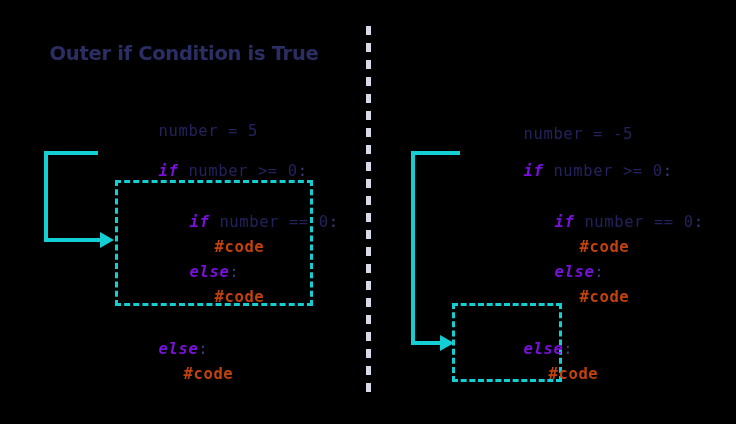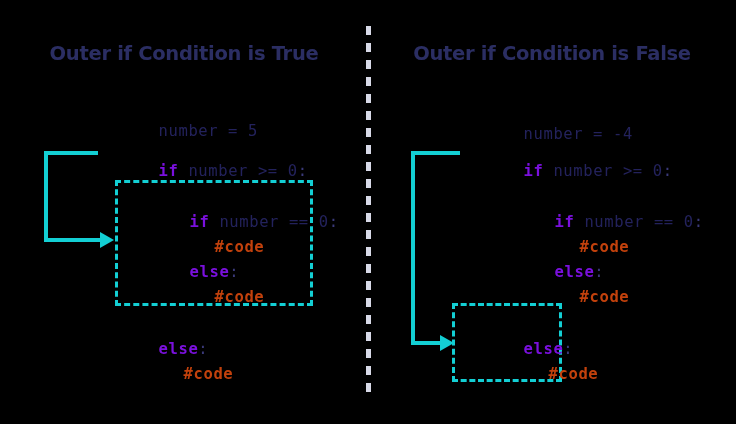--- a/index.html
+++ b/index.html
@@ -56,21 +56,21 @@
 
   
   .code-line {
     position: absolute;
     white-space: pre;
     font-family: "DejaVu Sans Mono", monospace;
     font-size: 15.5px;
     line-height: 18px;
     letter-spacing: 0.6px;
   }
-  .tok-kw    { color: #7a10dd; font-weight: bold; }
+  .tok-kw    { color: #7a10dd; font-weight: bold; font-style: italic; }
   .tok-plain { color: #23225c; }
   .tok-punct { color: #3b3a7a; }
   .tok-code  { color: #c2410c; font-weight: bold; }
 
   
   .dash-box {
     position: absolute;
     border: 3px dashed #13cfd4;
     box-sizing: border-box;
   }
@@ -125,31 +125,30 @@
       <span class="tok-kw">else</span><span class="tok-punct">:</span>
     </div>
 
     <div class="code-line" style="left:124px; top:347px;">
       <span class="tok-code">#code</span>
     </div>
   </div>
 
   <div class="panel" id="panel-false">
 
-    <div class="panel-title">Outer if Condition is False</div>
 
     <div class="dash-box" style="left:84px; top:303px; width:110px; height:79px;"></div>
 
     <svg class="arrow-svg" style="left:0px; top:140px; width:120px; height:220px;" viewBox="0 0 120 220">
       <path d="M 90 13 L 45 13 L 45 203 L 74 203" fill="none" stroke="#13cfd4" stroke-width="4" stroke-linecap="square" stroke-linejoin="miter"></path>
       <path d="M 72 195 L 86 203 L 72 211 Z" fill="#13cfd4"></path>
     </svg>
 
     <div class="code-line" style="left:96px; top:107px;">
-      <span class="tok-plain">number = -4</span>
+      <span class="tok-plain">number = -5</span>
     </div>
 
     <div class="code-line" style="left:96px; top:144px;">
       <span class="tok-kw">if</span><span class="tok-plain"> number &gt;= 0</span><span class="tok-punct">:</span>
     </div>
 
     <div class="code-line" style="left:127px; top:195px;">
       <span class="tok-kw">if</span><span class="tok-plain"> number == 0</span><span class="tok-punct">:</span>
     </div>
 

